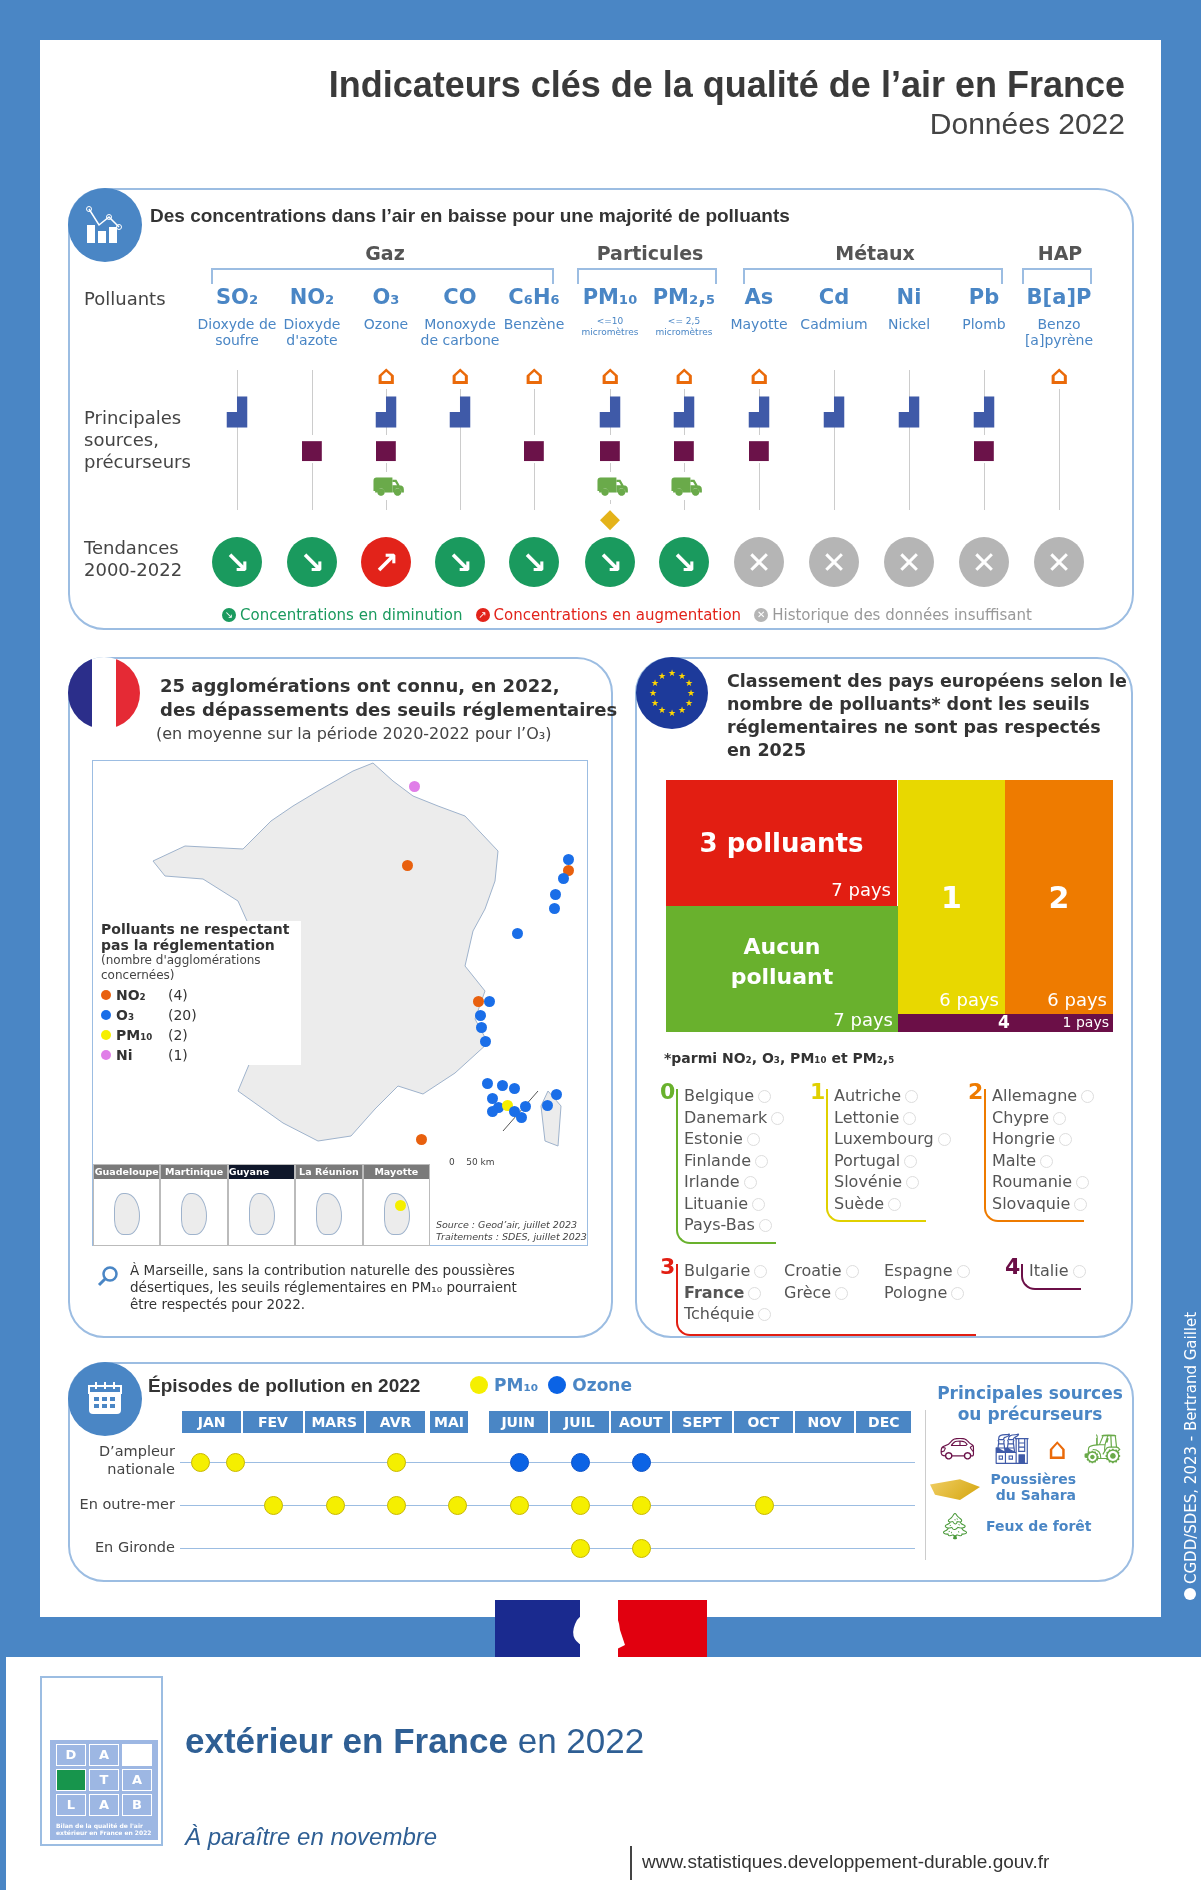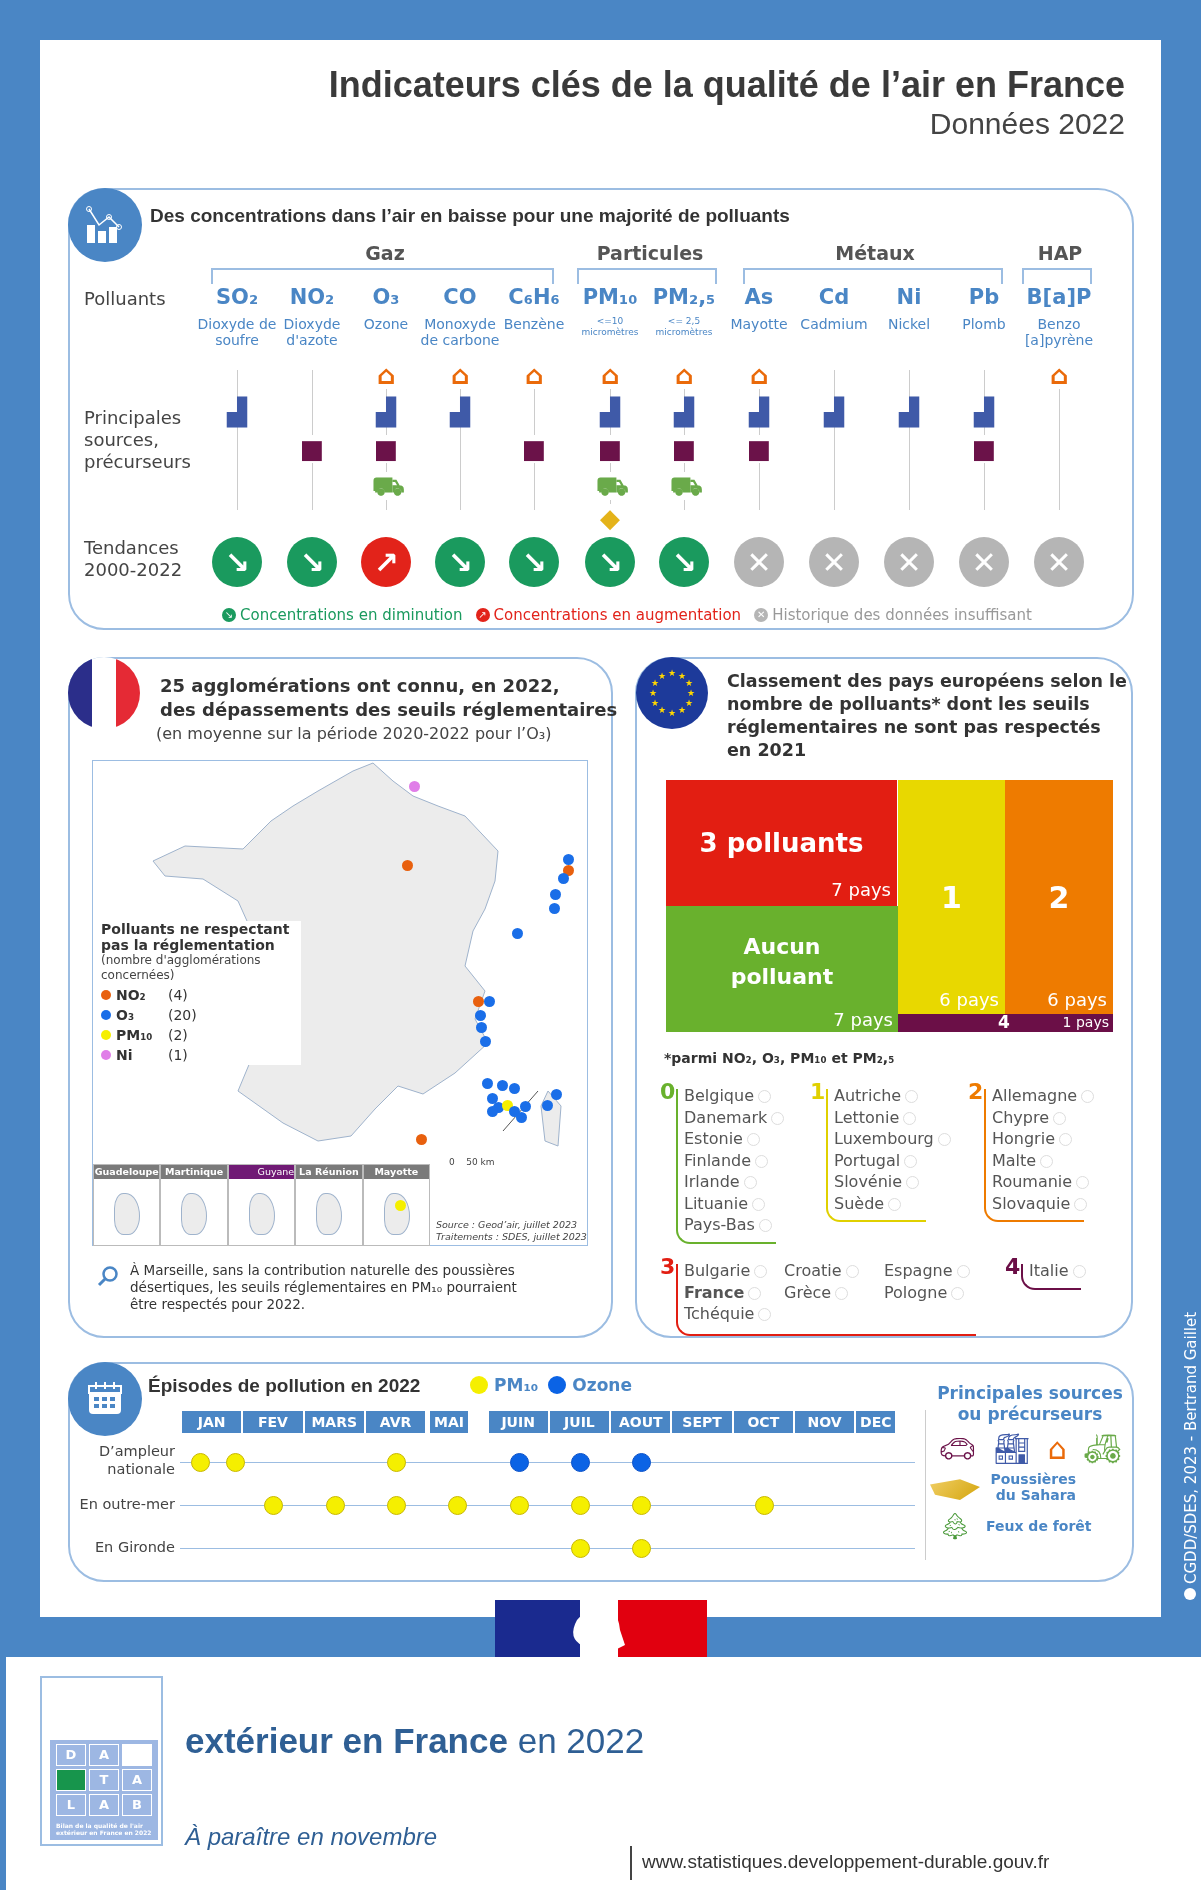--- a/index.html
+++ b/index.html
@@ -279,21 +279,21 @@
   <div id="overseas" class="abs" style="left:0;top:403px;width:337px;height:82px;display:flex">
       <div style="flex:1;border:1px solid #bbb;position:relative">
         <div style="background:#7a7a7a;color:#fff;font-weight:bold;font-size:9.5px;text-align:center;line-height:14px">Guadeloupe</div>
         <div style="position:absolute;left:20px;top:28px;width:26px;height:42px;background:#ececec;border:1px solid #9fb3cc;border-radius:40% 60% 50% 40%"></div>
       </div>
       <div style="flex:1;border:1px solid #bbb;position:relative">
         <div style="background:#7a7a7a;color:#fff;font-weight:bold;font-size:9.5px;text-align:center;line-height:14px">Martinique</div>
         <div style="position:absolute;left:20px;top:28px;width:26px;height:42px;background:#ececec;border:1px solid #9fb3cc;border-radius:40% 60% 50% 40%"></div>
       </div>
       <div style="flex:1;border:1px solid #bbb;position:relative">
-        <div style="background:#701a75;color:#fff;font-weight:normal;font-size:9.5px;text-align:right;line-height:14px">Guyane</div>
+        <div style="background:#0f172a;color:#fff;font-weight:bold;font-size:9.5px;text-align:left;line-height:14px">Guyane</div>
         <div style="position:absolute;left:20px;top:28px;width:26px;height:42px;background:#ececec;border:1px solid #9fb3cc;border-radius:40% 60% 50% 40%"></div>
       </div>
       <div style="flex:1;border:1px solid #bbb;position:relative">
         <div style="background:#7a7a7a;color:#fff;font-weight:bold;font-size:9.5px;text-align:center;line-height:14px">La Réunion</div>
         <div style="position:absolute;left:20px;top:28px;width:26px;height:42px;background:#ececec;border:1px solid #9fb3cc;border-radius:40% 60% 50% 40%"></div>
       </div>
       <div style="flex:1;border:1px solid #bbb;position:relative">
         <div style="background:#7a7a7a;color:#fff;font-weight:bold;font-size:9.5px;text-align:center;line-height:14px">Mayotte</div>
         <div style="position:absolute;left:20px;top:28px;width:26px;height:42px;background:#ececec;border:1px solid #9fb3cc;border-radius:40% 60% 50% 40%"></div>
         <div class="dot" style="left:31px;top:35px;background:#f5ef00"></div>
@@ -324,21 +324,21 @@
         <text x="40" y="50">★</text>
         <text x="30" y="53">★</text>
         <text x="20" y="50">★</text>
         <text x="13" y="43">★</text>
         <text x="11" y="33">★</text>
         <text x="13" y="23">★</text>
         <text x="20" y="16">★</text>
       </g>
     </svg>
 </div>
-<div class="abs sec-h" style="left:727px;top:670px;width:400px;font-size:17.5px;line-height:23px">Classement des pays européens selon le nombre de polluants* dont les seuils réglementaires ne sont pas respectés en 2021</div>
+<div class="abs sec-h" style="left:727px;top:670px;width:400px;font-size:17.5px;line-height:23px">Classement des pays européens selon le nombre de polluants* dont les seuils réglementaires ne sont pas respectés en 2025</div>
 
 <div class="tm" style="left:666px;top:780px;width:231px;height:126px;background:#e21e12;flex-direction:column">
   <div style="font-size:26px">3 polluants</div>
   <div class="abs" style="right:6px;bottom:6px;font-weight:normal;font-size:18px">7 pays</div>
 </div>
 <div class="tm" style="left:666px;top:906px;width:232px;height:126px;background:#69b12d;flex-direction:column">
   <div style="font-size:22px;width:140px;text-align:center;line-height:30px;margin-top:-14px">Aucun polluant</div>
   <div class="abs" style="right:5px;bottom:2px;font-weight:normal;font-size:18px">7 pays</div>
 </div>
 <div class="tm" style="left:898px;top:780px;width:107px;height:234px;background:#e8d800">
@@ -449,21 +449,21 @@
     <div class="month" style="left:243.3px;width:59.3px">FEV</div>
     <div class="month" style="left:304.6px;width:59.3px">MARS</div>
     <div class="month" style="left:365.9px;width:59.3px">AVR</div>
     <div class="month" style="left:430px;width:38px">MAI</div>
     <div class="month" style="left:488.5px;width:59.3px">JUIN</div>
     <div class="month" style="left:549.8px;width:59.3px">JUIL</div>
     <div class="month" style="left:611.0999999999999px;width:59.3px">AOUT</div>
     <div class="month" style="left:672.4px;width:59.3px">SEPT</div>
     <div class="month" style="left:733.6999999999999px;width:59.3px">OCT</div>
     <div class="month" style="left:795px;width:59.3px">NOV</div>
-    <div class="month" style="left:856.3px;width:39px">DEC</div>
+    <div class="month" style="left:856.3px;width:55px">DEC</div>
   </div>
 <div id="episode-rows">
     <div class="abs" style="right:1026px;top:1442px;font-size:14.5px;color:#444;text-align:right;width:110px;line-height:18px">D’ampleur nationale</div>
     <div class="tline" style="left:180px;top:1462px;width:735px"></div>
     <div class="ep " style="left:191.15px;top:1453px;background:#f5ef00"></div>
     <div class="ep " style="left:225.67000000000002px;top:1453px;background:#f5ef00"></div>
     <div class="ep " style="left:387.04999999999995px;top:1453px;background:#f5ef00"></div>
     <div class="ep oz" style="left:509.65px;top:1453px;background:#0b63e5"></div>
     <div class="ep oz" style="left:570.9499999999999px;top:1453px;background:#0b63e5"></div>
     <div class="ep oz" style="left:632.2499999999999px;top:1453px;background:#0b63e5"></div>

